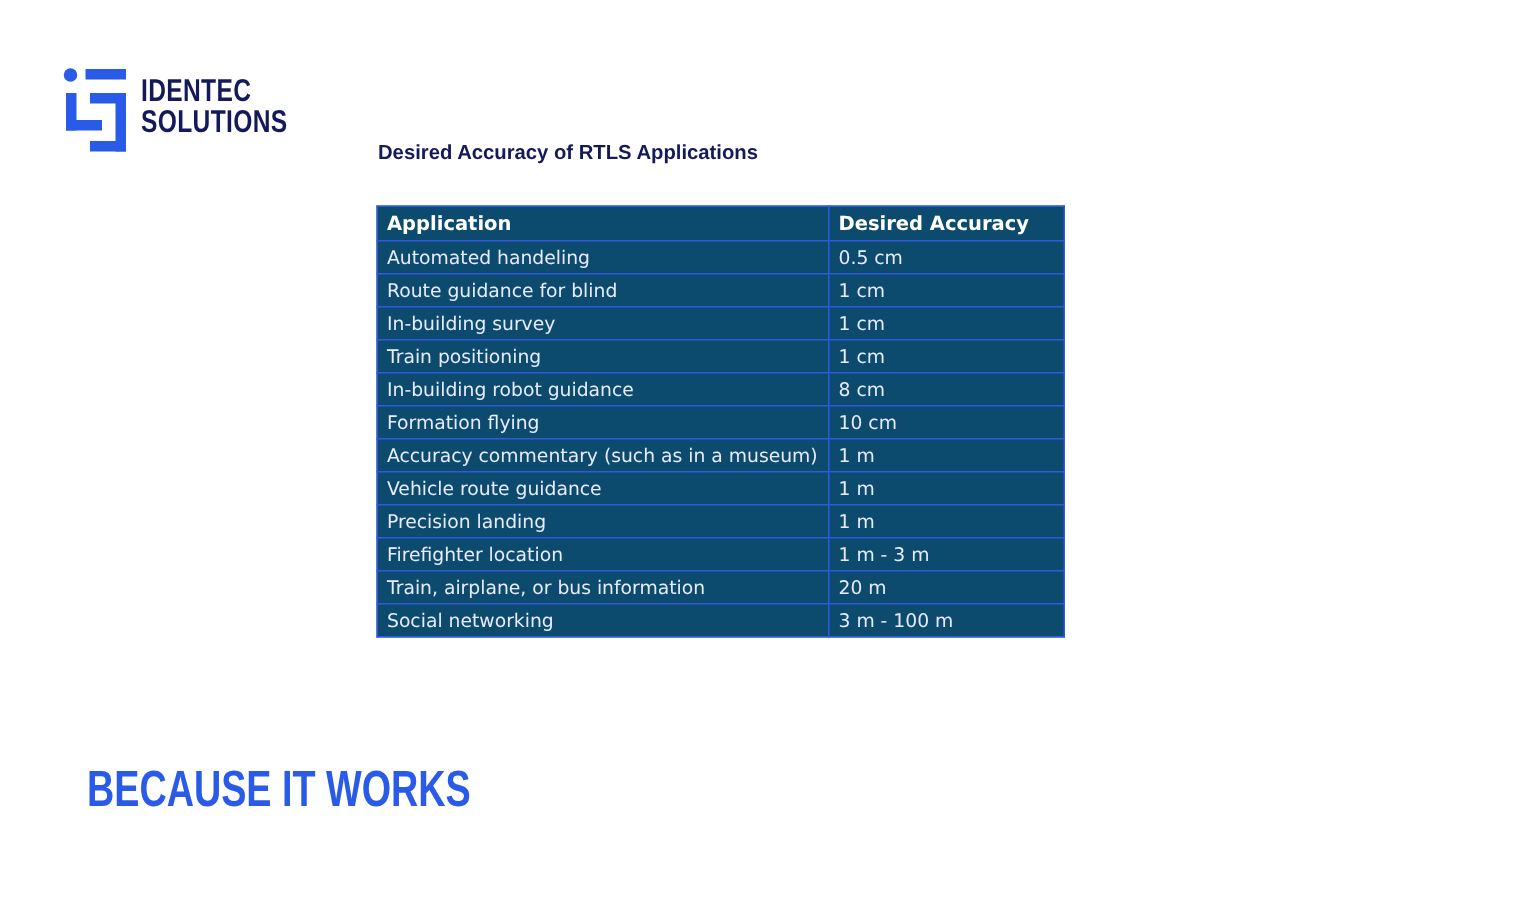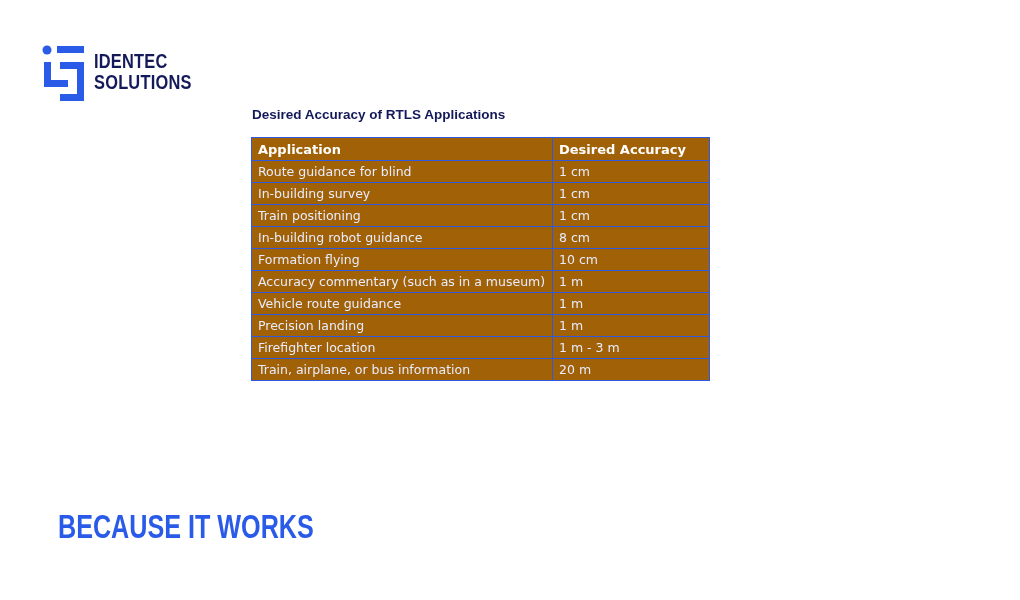--- a/index.html
+++ b/index.html
@@ -3,24 +3,24 @@
 <meta charset="utf-8">
 <style>
   html, body { margin:0; padding:0; }
   body { width:1020px; height:600px; background:#ffffff; position:relative; overflow:hidden;
          font-family:"DejaVu Sans", sans-serif; }
   .logo { position:absolute; left:40px; top:42px; width:48px; height:62px; }
   .brand { position:absolute; left:94px; top:50px; color:#14195a;
            font-family:"Liberation Sans", sans-serif; font-weight:bold; font-size:21px;
            line-height:21px; transform:scaleX(0.78); transform-origin:left top; letter-spacing:0.3px; }
   .brand div { white-space:nowrap; }
-  .title { position:absolute; left:252px; top:107px; color:#14195a;
+  .title { position:absolute; left:252px; top:94px; color:#14195a;
            font-family:"Liberation Sans", sans-serif; font-weight:bold; font-size:13.5px; }
   table.rt { position:absolute; left:251px; top:137px; border-collapse:collapse;
-             background:#a16207; color:#e8ecff; font-family:"DejaVu Sans", sans-serif; font-size:12.5px; }
+             background:#0c4a6e; color:#e8ecff; font-family:"DejaVu Sans", sans-serif; font-size:12.5px; }
   table.rt td, table.rt th { border:1.5px solid #2f5ae0; padding:0 6px; height:21px; text-align:left; white-space:nowrap; }
   table.rt th { font-weight:bold; color:#ffffff; font-size:13px; height:22px; }
   table.rt .c1 { width:288px; }
   table.rt .c2 { width:144px; }
   .tagline { position:absolute; left:58px; top:508px; color:#2a5be8;
              font-family:"Liberation Sans", sans-serif; font-weight:bold; font-size:34px; line-height:36px;
              transform:scaleX(0.74); transform-origin:left top; white-space:nowrap; }
 </style>
 </head>
 <body>
@@ -43,20 +43,24 @@
 <div class="title">Desired Accuracy of RTLS Applications</div>
 
 <table class="rt">
   <thead>
     <tr>
       <th class="c1">Application</th>
       <th class="c2">Desired Accuracy</th>
     </tr>
   </thead>
   <tbody>
+    <tr>
+        <td>Automated handeling</td>
+        <td>0.5 cm</td>
+      </tr>
     <tr>
         <td>Route guidance for blind</td>
         <td>1 cm</td>
       </tr>
     <tr>
         <td>In-building survey</td>
         <td>1 cm</td>
       </tr>
     <tr>
         <td>Train positioning</td>
@@ -83,16 +87,20 @@
         <td>1 m</td>
       </tr>
     <tr>
         <td>Firefighter location</td>
         <td>1 m - 3 m</td>
       </tr>
     <tr>
         <td>Train, airplane, or bus information</td>
         <td>20 m</td>
       </tr>
+    <tr>
+        <td>Social networking</td>
+        <td>3 m - 100 m</td>
+      </tr>
   </tbody>
 </table>
 
 <div class="tagline">BECAUSE IT WORKS</div>
 
 </body></html>

